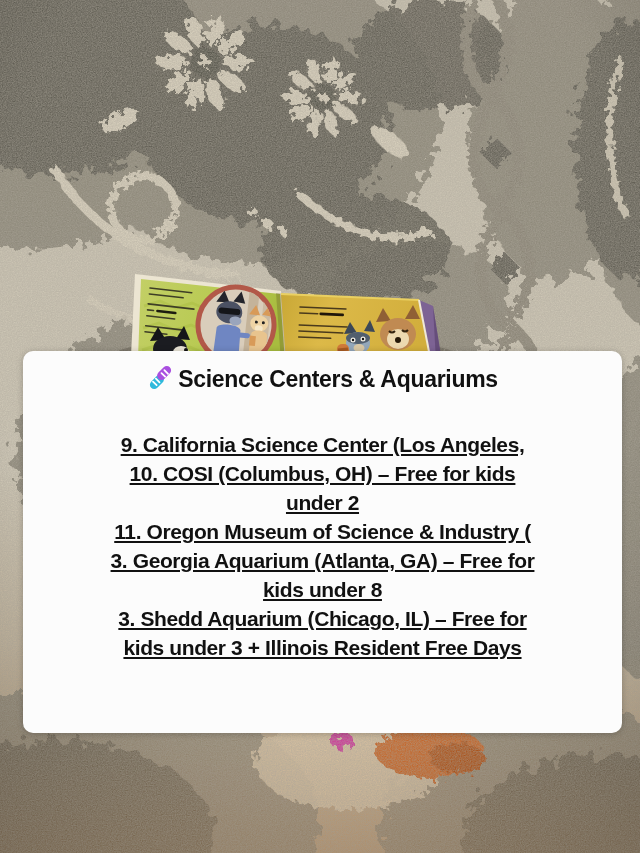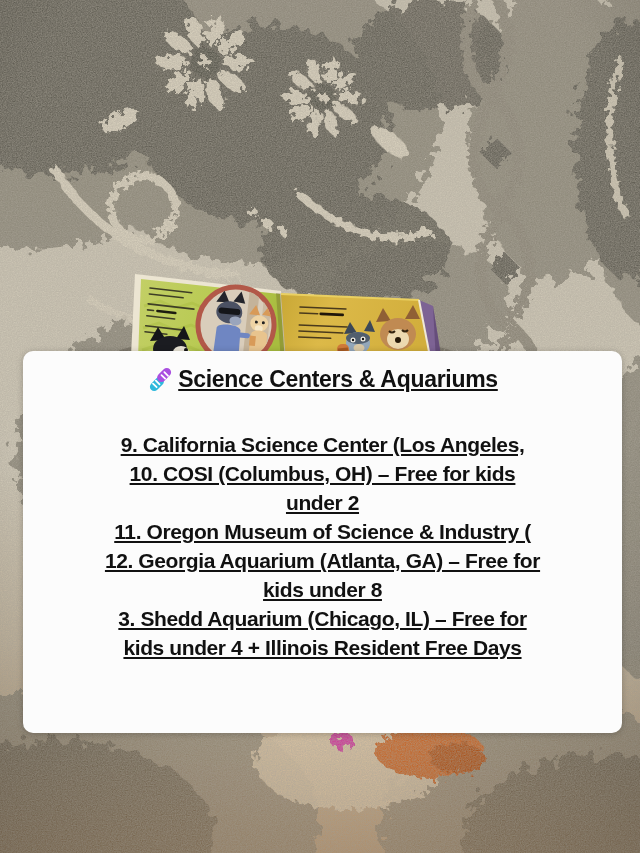--- a/index.html
+++ b/index.html
@@ -2,22 +2,22 @@
 <html><head>
 <meta charset="utf-8">
 <style>
   html,body{margin:0;padding:0;background:#222;}
   .stage{position:relative;width:640px;height:853px;overflow:hidden;
          font-family:"Liberation Sans",sans-serif;background:#c7c0af;}
   .layer{position:absolute;left:0;top:0;width:640px;height:853px;}
   .card{position:absolute;left:23px;top:351px;width:599px;height:382px;
         background:#fcfcfc;border-radius:10px;box-shadow:0 1px 7px rgba(0,0,0,.22);
         text-align:center;color:#111;font-weight:700;}
-  .title{display:flex;align-items:center;justify-content:center;gap:4px;
-         margin-top:13px;font-size:23px;line-height:30px;letter-spacing:-0.3px;text-decoration:underline;}
+  .title{display:flex;align-items:flex-start;justify-content:center;gap:4px;
+         margin-top:13px;font-size:23px;line-height:30px;letter-spacing:-0.3px;}
   .dna{display:inline-flex;width:27px;height:27px;}
   .gap{height:36px;}
   .ln{font-size:21px;line-height:29px;letter-spacing:-0.4px;white-space:nowrap;text-decoration:underline;}
 </style>
 </head>
 <body>
 
 <div class="stage">
 
   <svg class="layer" viewBox="0 0 640 853" aria-hidden="true">
@@ -276,19 +276,19 @@
           </g>
         </svg>
       </span>
       <span class="title-text">Science Centers &amp; Aquariums</span>
     </div>
     <div class="gap"></div>
     <div class="ln">9. California Science Center (Los Angeles,</div>
     <div class="ln">10. COSI (Columbus, OH) – Free for kids</div>
     <div class="ln">under 2</div>
     <div class="ln">11. Oregon Museum of Science &amp; Industry (</div>
-    <div class="ln">12. Georgia Aquarium (Atlanta, GA) – Free for</div>
+    <div class="ln">3. Georgia Aquarium (Atlanta, GA) – Free for</div>
     <div class="ln">kids under 8</div>
     <div class="ln">3. Shedd Aquarium (Chicago, IL) – Free for</div>
-    <div class="ln">kids under 4 + Illinois Resident Free Days</div>
+    <div class="ln">kids under 3 + Illinois Resident Free Days</div>
   </div>
 
 </div>
 
 </body></html>

